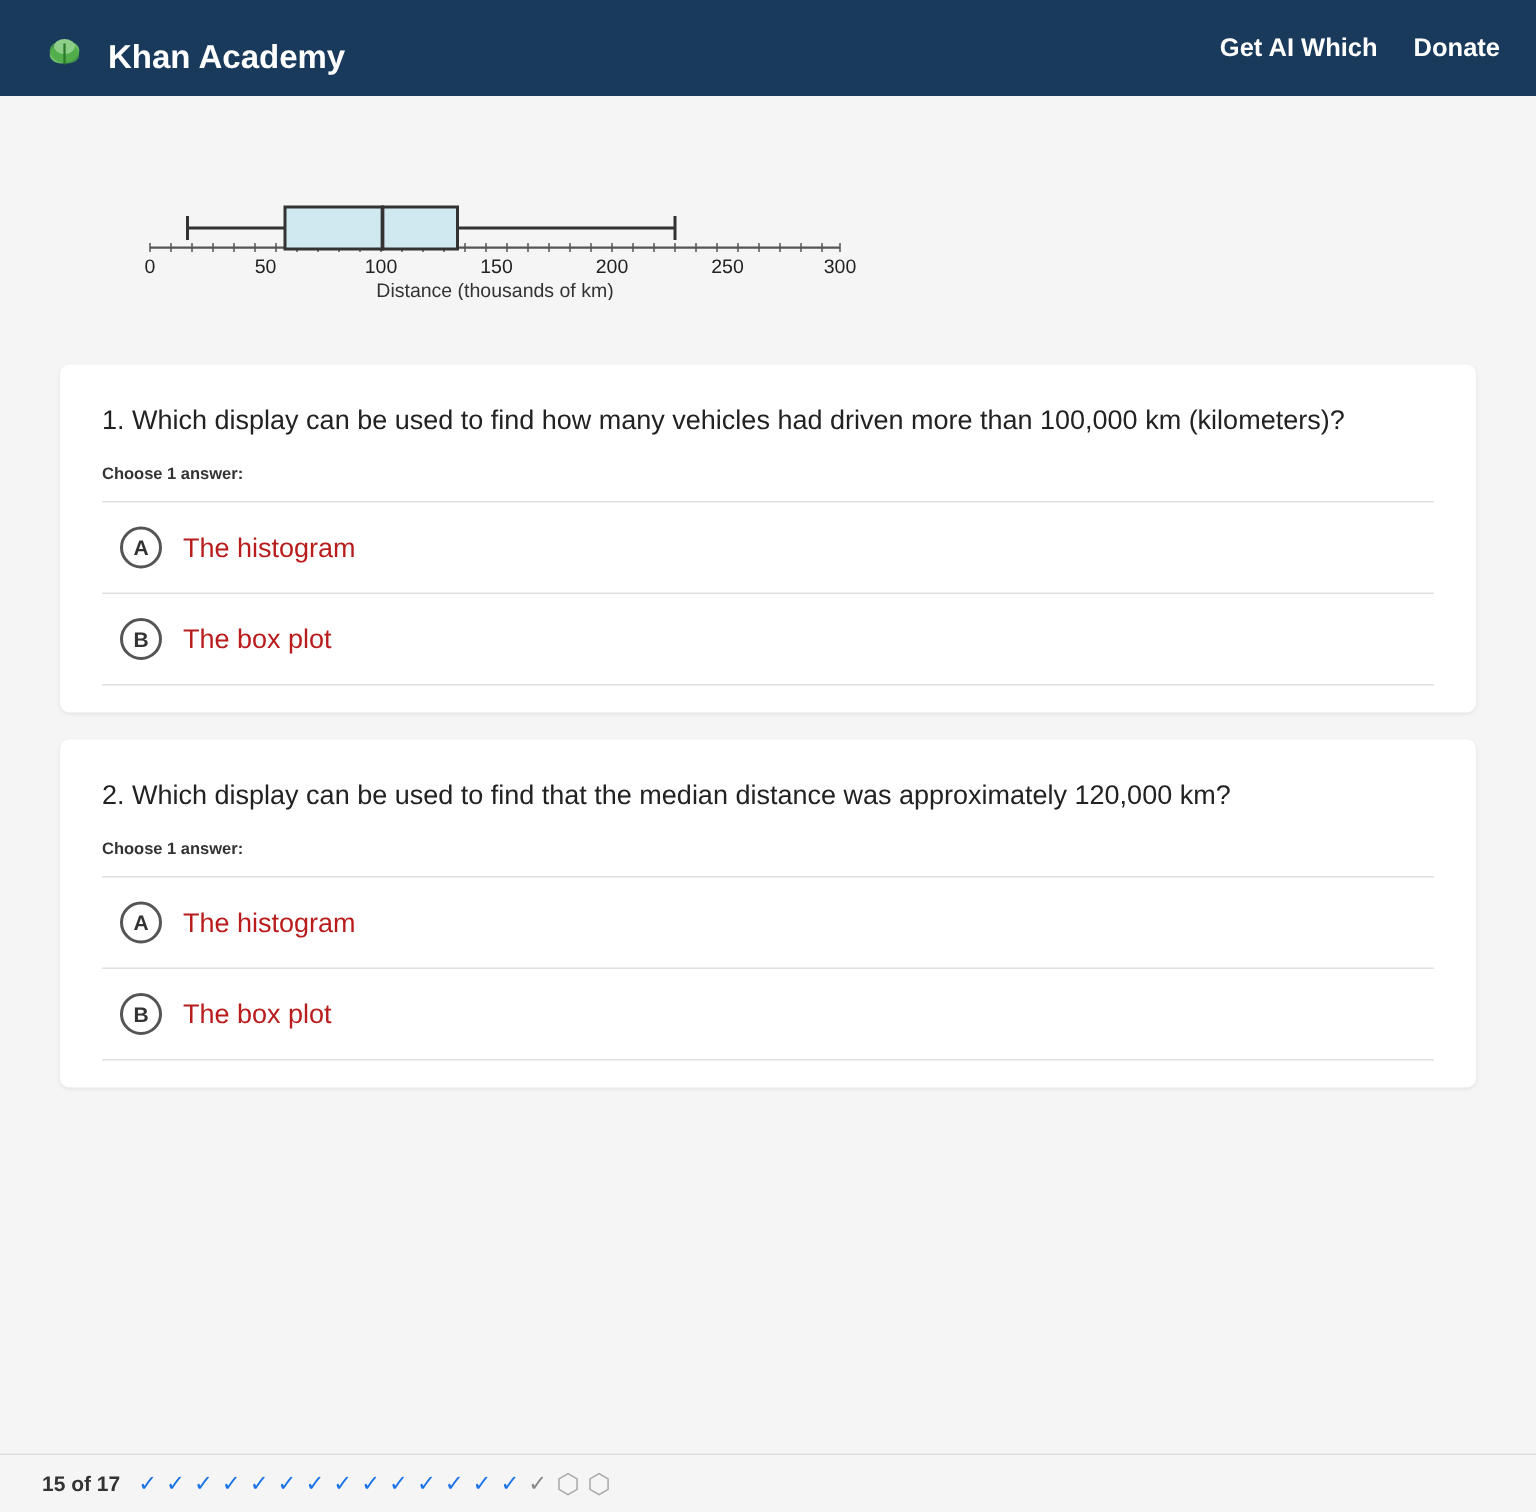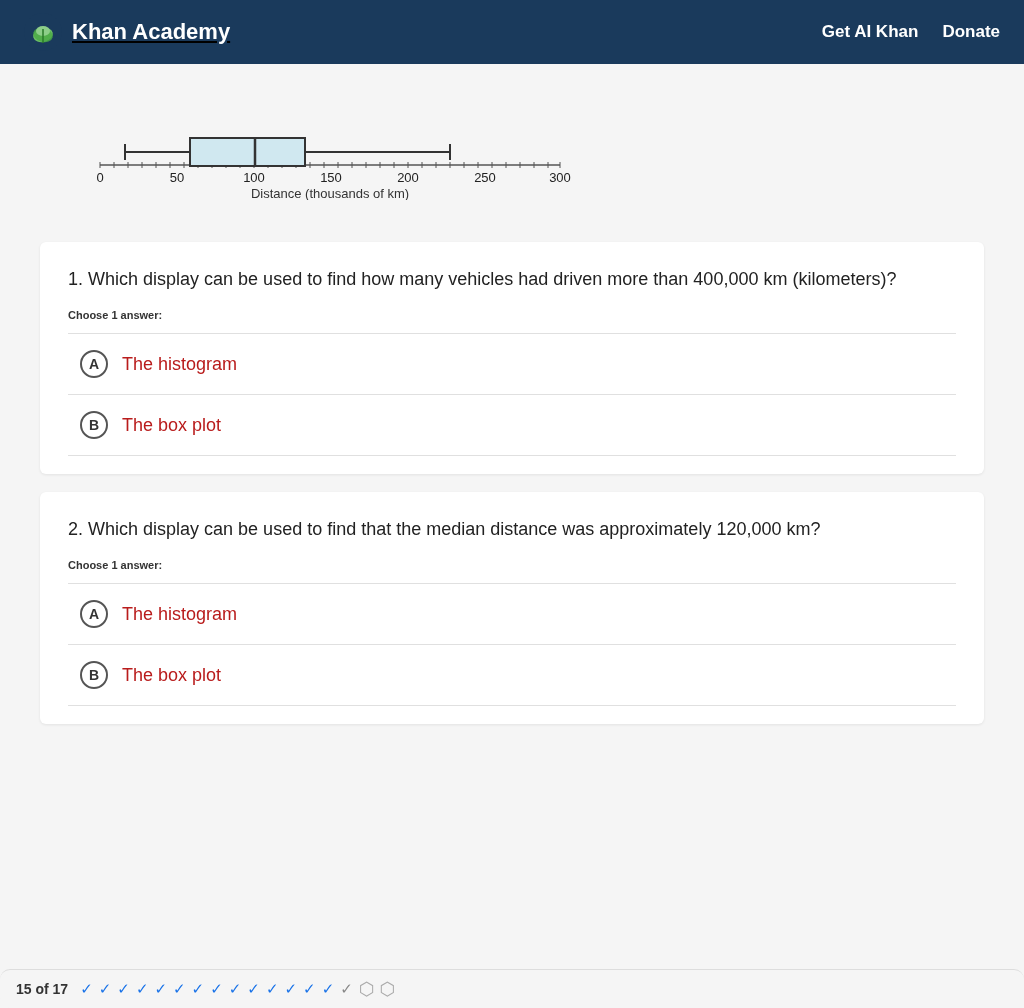--- a/index.html
+++ b/index.html
@@ -14,23 +14,22 @@
     .header {
       background: #1a3a5c;
       display: flex;
       align-items: center;
       padding: 0 24px;
       height: 64px;
       justify-content: space-between;
     }
     .header-left {
       display: flex;
-      align-items: center;
+      align-items: flex-end;
       gap: 10px;
-      text-decoration: underline;
     }
     .ka-logo {
       width: 38px;
       height: 38px;
     }
     .header-title {
       color: white;
       font-size: 22px;
       font-weight: bold;
     }
@@ -119,28 +118,27 @@
       color: #b91c1c;
     }
 
     
     .footer {
       position: fixed;
       bottom: 0;
       left: 0;
       width: 1024px;
       background: #f5f5f5;
-      padding: 8px 16px;
+      padding: 8px 28px;
       border-top: 1px solid #ddd;
       display: flex;
       align-items: center;
       gap: 6px;
       font-size: 14px;
       color: #333;
-      border-radius: 10px;
     }
     .footer-progress {
       font-weight: bold;
       margin-right: 6px;
     }
     .checkmark {
       color: #1a73e8;
       font-size: 15px;
     }
     .checkmark-partial {
@@ -158,21 +156,21 @@
       <circle cx="19" cy="19" r="19" fill="#1a3a5c"></circle>
 
       <ellipse cx="19" cy="22" rx="10" ry="7" fill="#6dbf67" transform="rotate(-15 19 22)"></ellipse>
       <ellipse cx="19" cy="22" rx="10" ry="7" fill="#4aaa45" transform="rotate(15 19 22)" opacity="0.8"></ellipse>
       <ellipse cx="19" cy="18" rx="7" ry="5" fill="#8dce89" transform="rotate(0 19 18)"></ellipse>
       <line x1="19" y1="30" x2="19" y2="16" stroke="#2a7a2a" stroke-width="1.5"></line>
     </svg>
     <span class="header-title">Khan Academy</span>
   </div>
   <div class="header-right">
-    <a class="header-link">Get AI Khan</a>
+    <a class="header-link">Get AI Which</a>
     <a class="header-link">Donate</a>
   </div>
 </div>
 
 <div class="main-content">
 
   <div class="boxplot-container">
     <div class="boxplot-svg-wrap">
       <svg width="520" height="90" viewBox="0 0 520 90" xmlns="http://www.w3.org/2000/svg">
 
@@ -238,21 +236,21 @@
         <text x="490" y="72" text-anchor="middle" font-size="13" fill="#222">300</text>
 
         <text x="260" y="88" text-anchor="middle" font-size="13" fill="#333">Distance (thousands of km)</text>
       </svg>
     </div>
   </div>
 
   <div class="question-block">
     <div class="question-text">
       <span>1.</span>
-      <span> Which display can be used to find how many vehicles had driven more than 400,000 km (kilometers)?</span>
+      <span> Which display can be used to find how many vehicles had driven more than 100,000 km (kilometers)?</span>
     </div>
     <div class="choose-label">Choose 1 answer:</div>
 
     <div class="answer-option">
       <div class="option-circle">A</div>
       <span class="option-text">The histogram</span>
     </div>
     <div class="answer-option">
       <div class="option-circle">B</div>
       <span class="option-text">The box plot</span>

